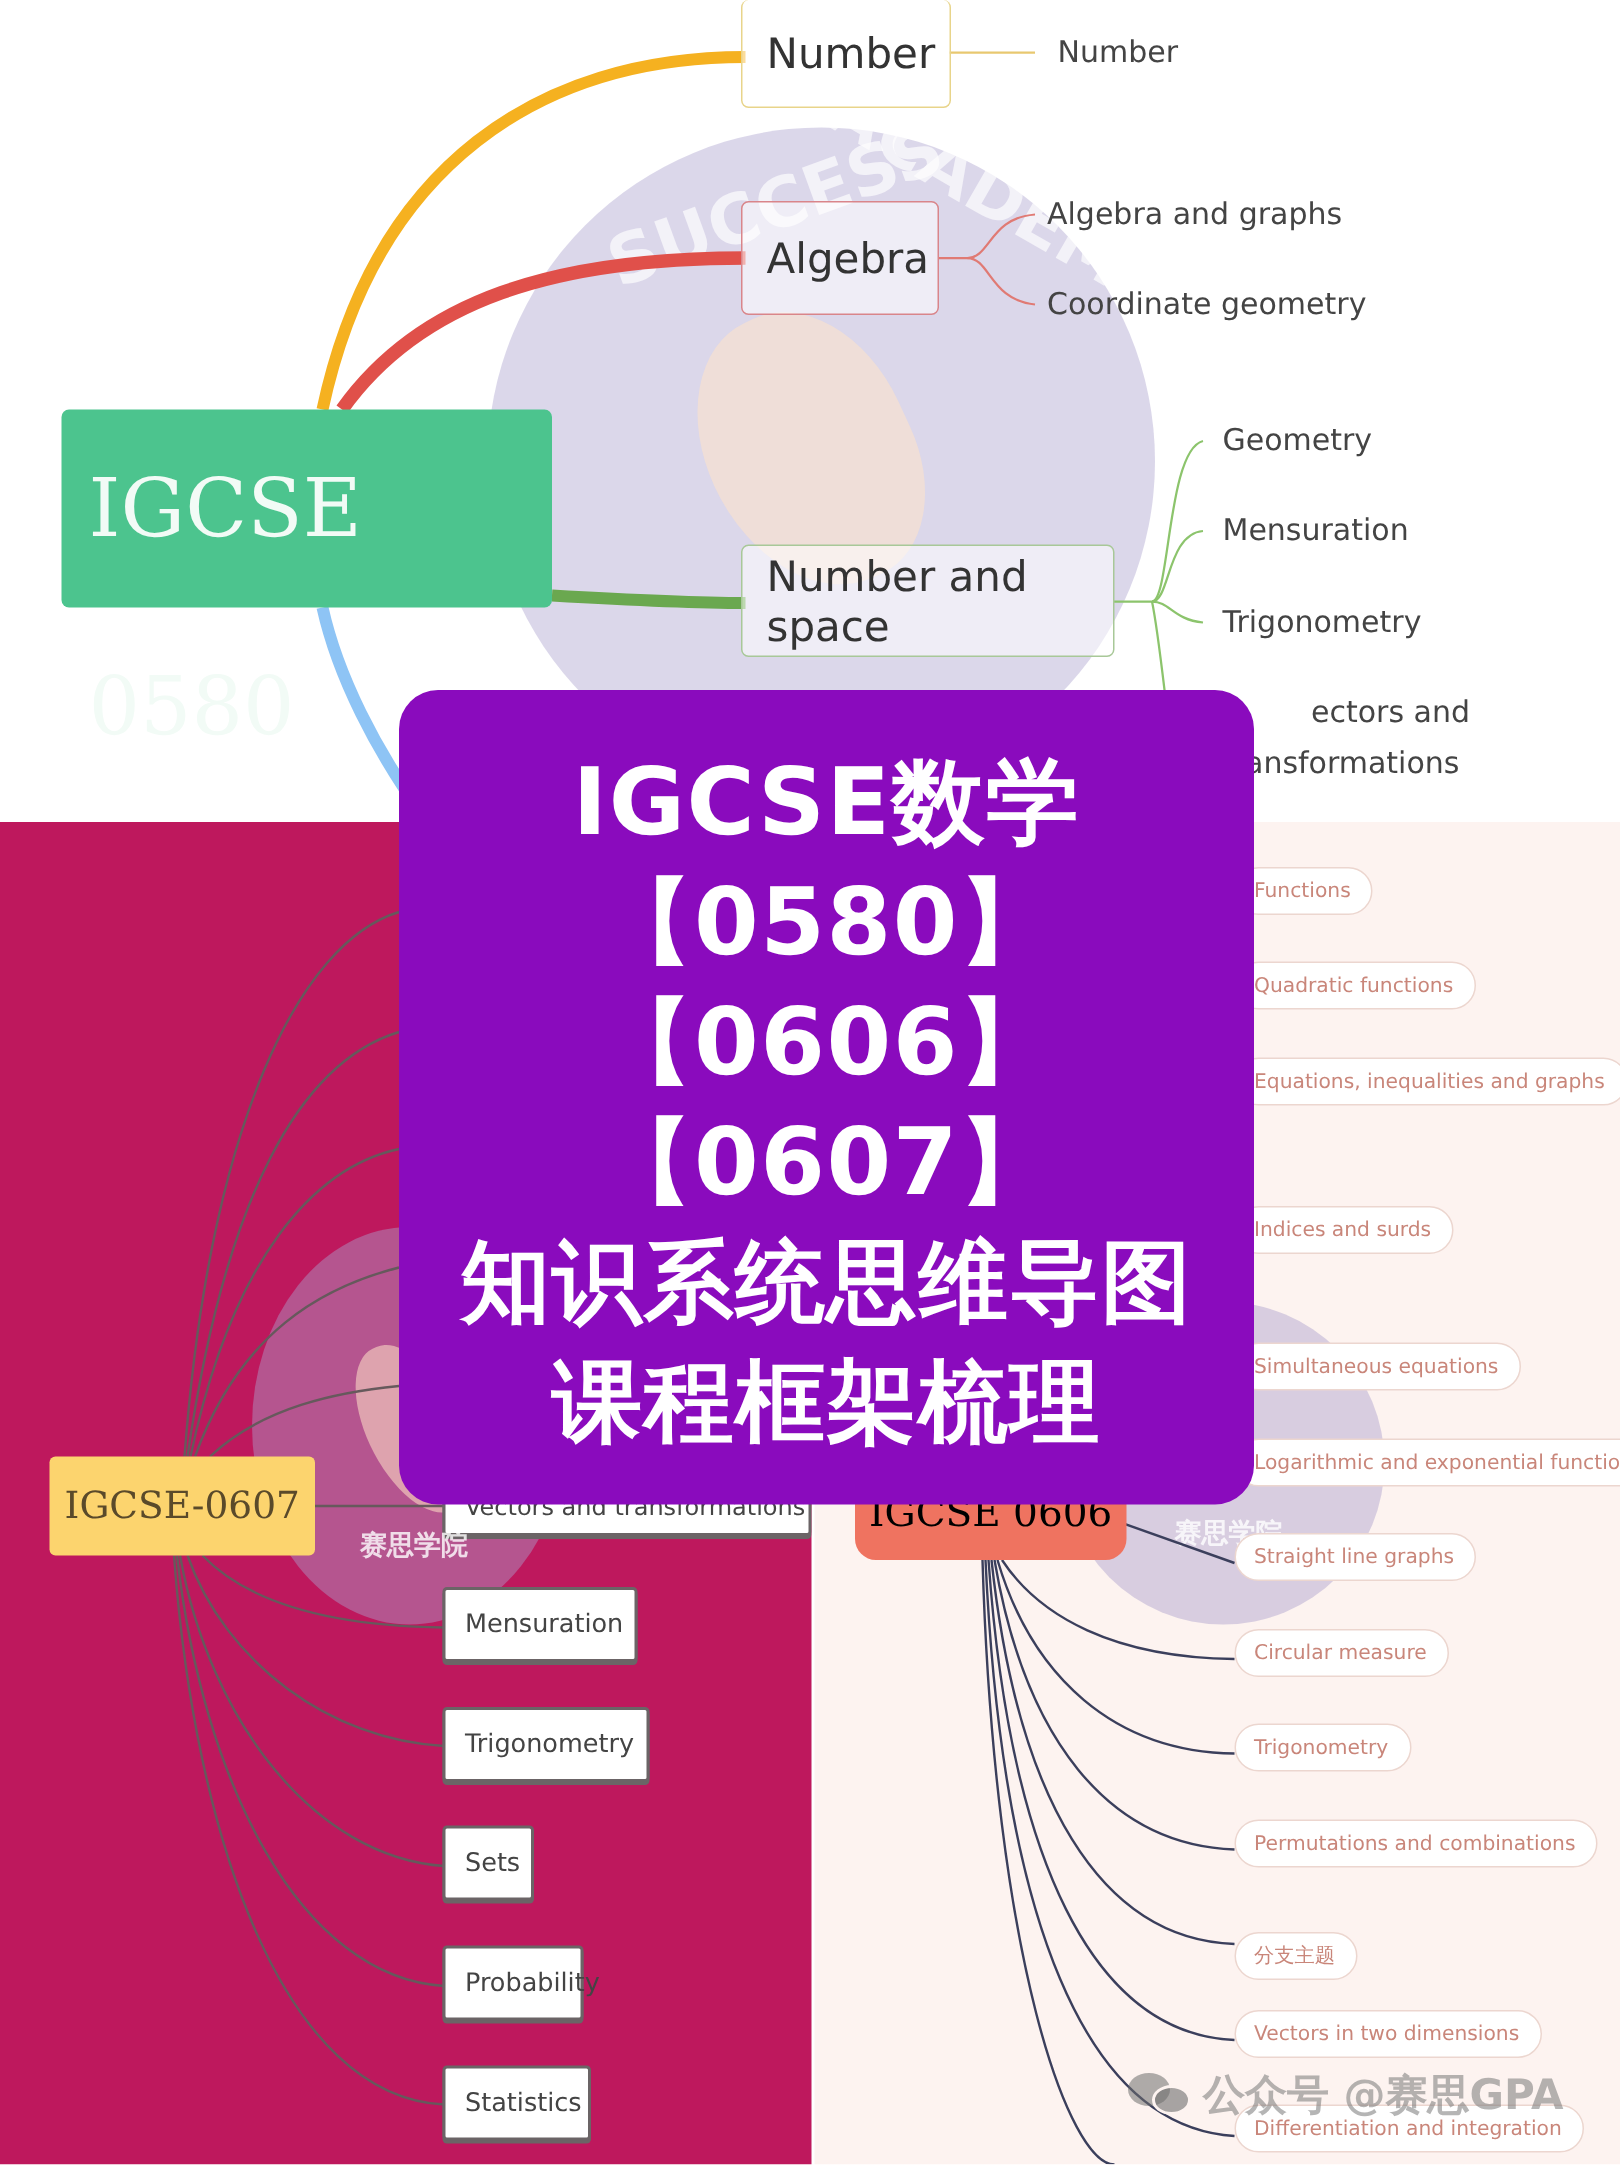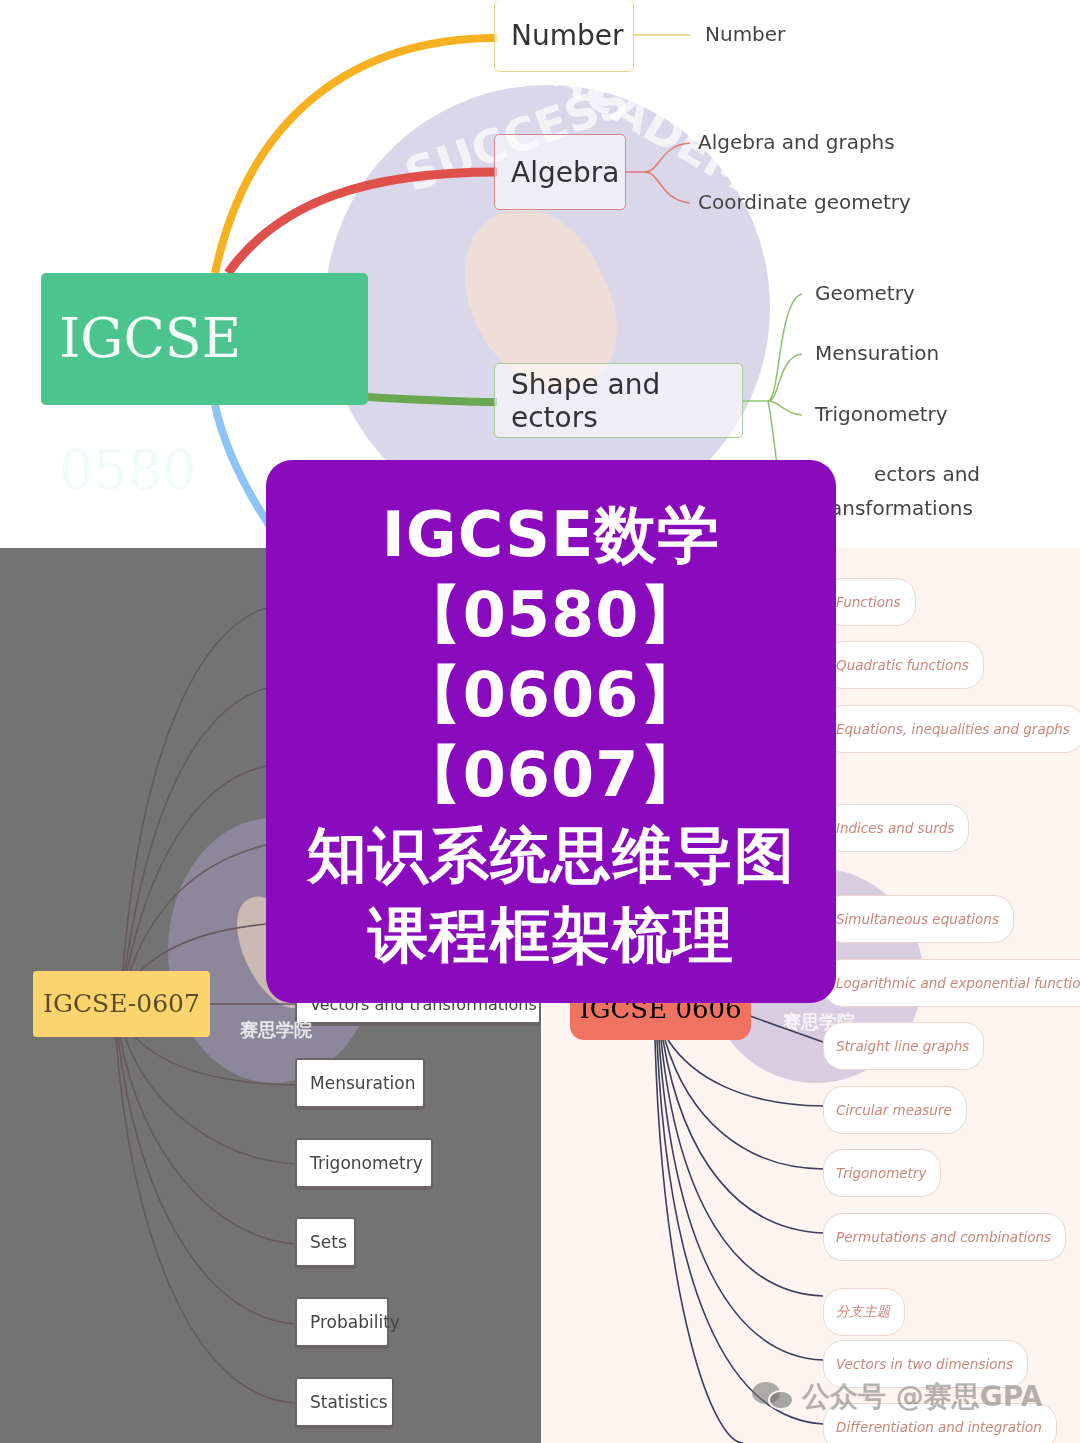--- a/index.html
+++ b/index.html
@@ -29,43 +29,43 @@
     font-family: "DejaVu Serif", serif; letter-spacing: 0px;
   }
   .l1-node {
     position: absolute; background: rgba(255,255,255,0.55); border-radius: 5px;
     font-size: 28px; color: #333; padding-left: 16px; display: flex; align-items: center;
     font-family: "DejaVu Sans", sans-serif;
   }
   .l2-label { position: absolute; font-size: 20px; color: #444; white-space: nowrap; font-family: "DejaVu Sans", sans-serif; }
 
   
-  #panel-0607 { position: absolute; left: 0; top: 548px; width: 541px; height: 895px; background: #737373; overflow: hidden; }
+  #panel-0607 { position: absolute; left: 0; top: 548px; width: 541px; height: 895px; background: #be185d; overflow: hidden; }
   .root-0607 {
     position: absolute; left: 33px; top: 423px; width: 177px; height: 66px;
     background: #fcd46e; border-radius: 4px; color: #5a4a2a;
     font-size: 25px; line-height: 66px; text-align: center; font-family: "DejaVu Serif", serif;
   }
   .box-node {
     position: absolute; background: #ffffff; border: 2px solid #6b6466; border-radius: 3px;
     font-size: 17px; color: #444; display: flex; align-items: center; padding-left: 13px;
     box-shadow: 0 2px 0 #6b6466;
   }
 
   
   #panel-0606 { position: absolute; left: 543px; top: 548px; width: 537px; height: 895px; background: #fdf3f0; overflow: hidden; }
   .root-0606 {
     position: absolute; left: 27px; top: 430px; width: 181px; height: 62px;
     background: #ef7360; border-radius: 14px; color: #000000;
     font-size: 26px; line-height: 62px; text-align: center; font-family: "DejaVu Serif", serif;
   }
   .pill-node {
-    position: absolute; height: 48px; background: #ffffff; border: 1.5px solid #ecd6cf;
+    position: absolute; height: 32px; background: #ffffff; border: 1.5px solid #ecd6cf;
     border-radius: 20px; font-size: 13.5px; color: #c9867a; display: flex; align-items: center;
-    padding-left: 12px; padding-right: 14px; white-space: nowrap; font-style: italic;
+    padding-left: 12px; padding-right: 14px; white-space: nowrap;
   }
 
   
   #title-card {
     position: absolute; left: 266px; top: 460px; width: 570px; height: 543px;
     background: #8a0bbd; border-radius: 26px;
     display: flex; flex-direction: column; align-items: center; justify-content: center;
     color: #ffffff; font-weight: bold; text-align: center; padding-top: 6px;
   }
   #title-card .line { font-size: 62px; line-height: 80px; font-family: "DejaVu Sans", sans-serif; letter-spacing: 1px; }
@@ -114,21 +114,21 @@
 
   <div class="root-0580">IGCSE 0580</div>
 
   <div class="l1-node" style="left:494px; top:0px; width:140px; height:72px; border:1.5px solid #e8d48a; border-top:none;">
     <span>Number</span>
   </div>
   <div class="l1-node" style="left:494px; top:134px; width:132px; height:76px; border:1.5px solid #d9858a;">
     <span>Algebra</span>
   </div>
   <div class="l1-node" style="left:494px; top:363px; width:249px; height:75px; border:1.5px solid #a8c898;">
-    <span>Shape and ectors</span>
+    <span>Number and space</span>
   </div>
 
   <div class="l2-label" style="left:705px; top:22px;">Number</div>
   <div class="l2-label" style="left:698px; top:130px;">Algebra and graphs</div>
   <div class="l2-label" style="left:698px; top:190px;">Coordinate geometry</div>
   <div class="l2-label" style="left:815px; top:281px;">Geometry</div>
   <div class="l2-label" style="left:815px; top:341px;">Mensuration</div>
   <div class="l2-label" style="left:815px; top:402px;">Trigonometry</div>
   <div class="l2-label" style="left:830px; top:462px;margin-left:44px;">ectors and</div>
   <div class="l2-label" style="left:830px; top:496px;">ansformations</div>

